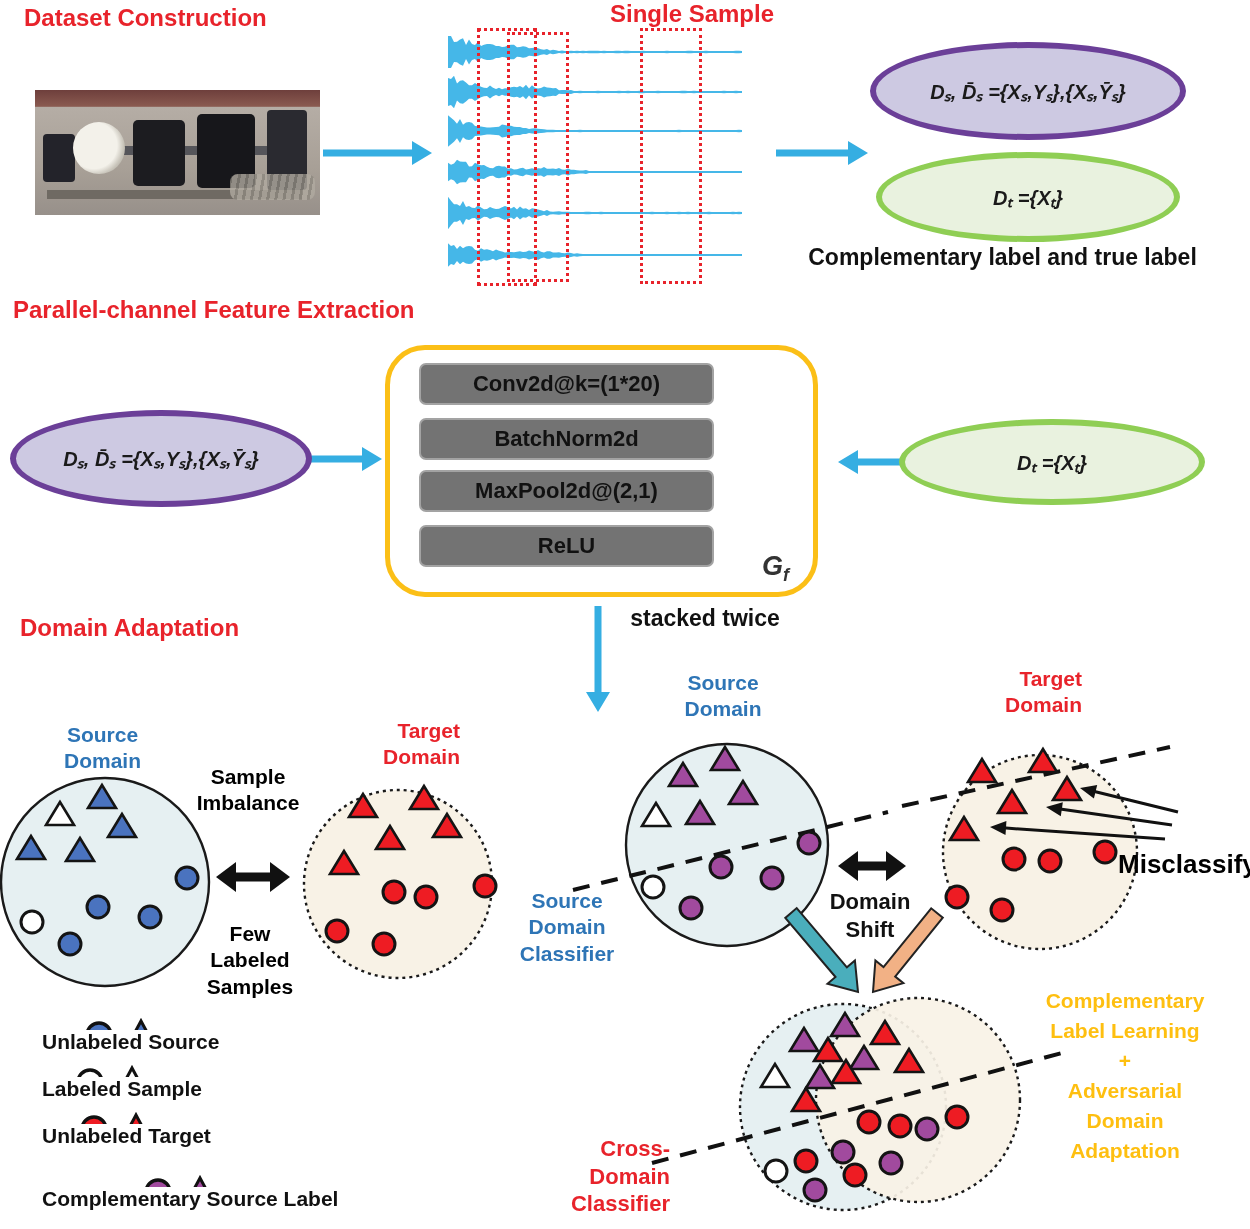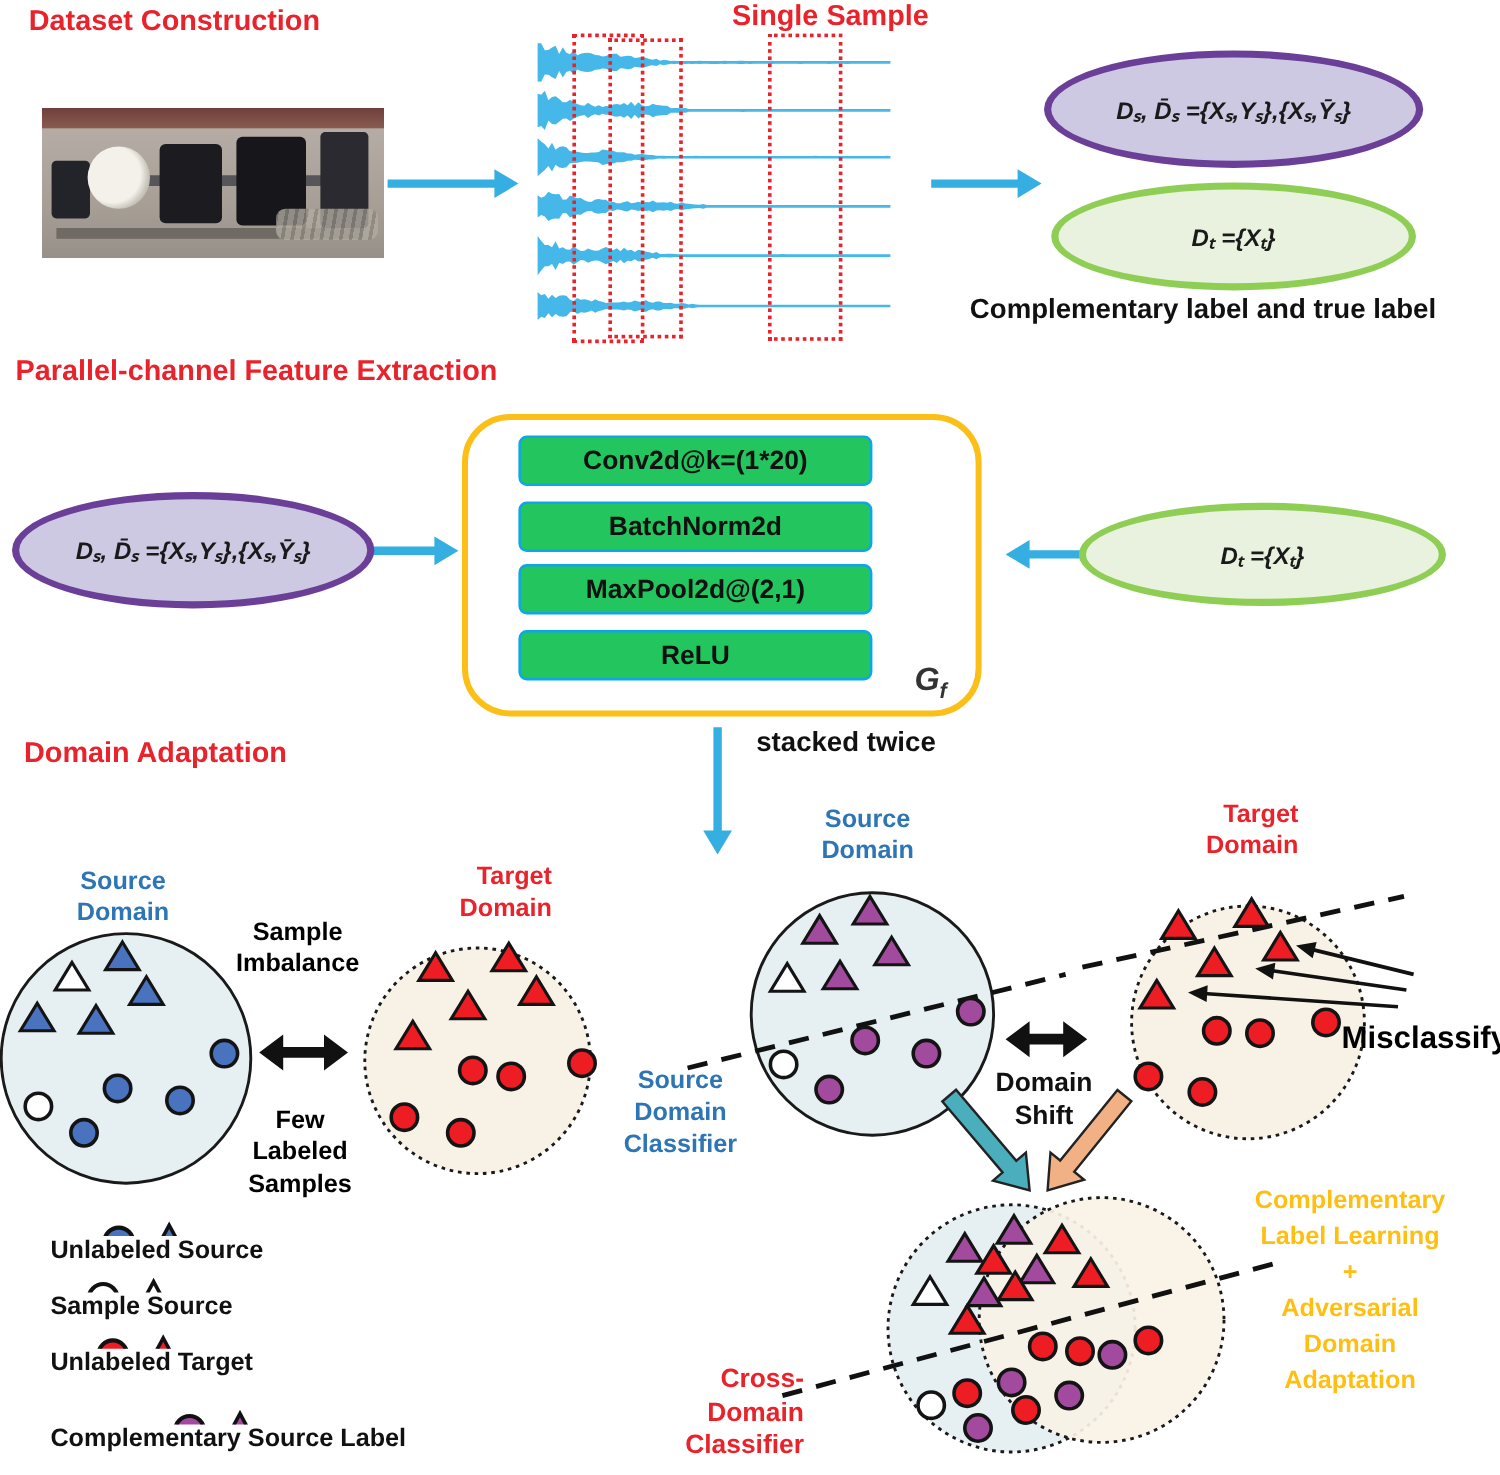--- a/index.html
+++ b/index.html
@@ -11,22 +11,22 @@
        white-space:pre-line;text-align:center;}
   .blue{color:#2e75b6;} .green{color:#000000;} .redtxt{color:#e8232b;text-align:right;}
   .yellowtxt{color:#febf10;} .blacktxt{color:#111111;}
   .math{font-style:italic;font-weight:bold;font-size:20px;color:#1a1a1a;white-space:nowrap;}
   .ellipse{position:absolute;border-radius:50%;display:flex;align-items:center;justify-content:center;}
   .ell-purple{border:6px solid #6b3f98;background:#cdc9e2;}
   .ell-green{border:6px solid #8fce54;background:#e9f2df;}
   .dotrect{position:absolute;border:3.5px dotted #e8232b;}
   #conv-box{position:absolute;left:385px;top:345px;width:423px;height:242px;
             border:5px solid #fbbf17;border-radius:40px;background:#fff;}
-  .layer-bar{position:absolute;left:42px;width:291px;height:38px;background:#22c55e;
-             border:2px solid #0ea5e9;border-radius:7px;display:flex;align-items:center;
+  .layer-bar{position:absolute;left:29px;width:291px;height:38px;background:#737373;
+             border:2px solid #a3a3a3;border-radius:7px;display:flex;align-items:center;
              justify-content:center;font-weight:bold;font-size:22px;color:#111;}
   #gf{position:absolute;right:24px;bottom:6px;font-style:italic;font-weight:bold;
       font-size:27px;color:#333;}
   #gf sub{font-size:18px;}
   
   #photo{position:absolute;left:35px;top:90px;width:285px;height:125px;overflow:hidden;
          background:linear-gradient(180deg,#6e3f3c 0%,#8a5a50 13%,#b5ada5 14%,#a79f96 65%,#97908a 100%);}
   .ph{position:absolute;}
   .legend-row{position:absolute;left:28px;display:flex;align-items:center;height:38px;flex-direction:column;}
   .legend-row svg{display:block;}
@@ -214,21 +214,21 @@
       <circle class="sw" cx="21" cy="19" r="12" stroke="#111" stroke-width="3.5" fill="#4a73bf"></circle>
       <path class="sw" d="M63 5 L49 31 L77 31 Z" stroke="#111" stroke-width="3" fill="#4a73bf"></path>
     </svg>
     <span class="legend-label">Unlabeled Source</span>
   </div>
   <div class="legend-row" style="top:1063px;">
     <svg width="92" height="36">
       <circle class="sw" cx="21" cy="19" r="12" stroke="#111" stroke-width="3.5" fill="#ffffff"></circle>
       <path class="sw" d="M63 5 L49 31 L77 31 Z" stroke="#111" stroke-width="3" fill="#ffffff"></path>
     </svg>
-    <span class="legend-label">Sample Source</span>
+    <span class="legend-label">Labeled Sample</span>
   </div>
   <div class="legend-row" style="top:1110px;">
     <svg width="92" height="36">
       <circle class="sw" cx="21" cy="19" r="12" stroke="#111" stroke-width="3.5" fill="#ee1c23"></circle>
       <path class="sw" d="M63 5 L49 31 L77 31 Z" stroke="#111" stroke-width="3" fill="#ee1c23"></path>
     </svg>
     <span class="legend-label">Unlabeled Target</span>
   </div>
   <div class="legend-row" style="top:1161px;margin-top:12px;">
     <svg width="92" height="36">

